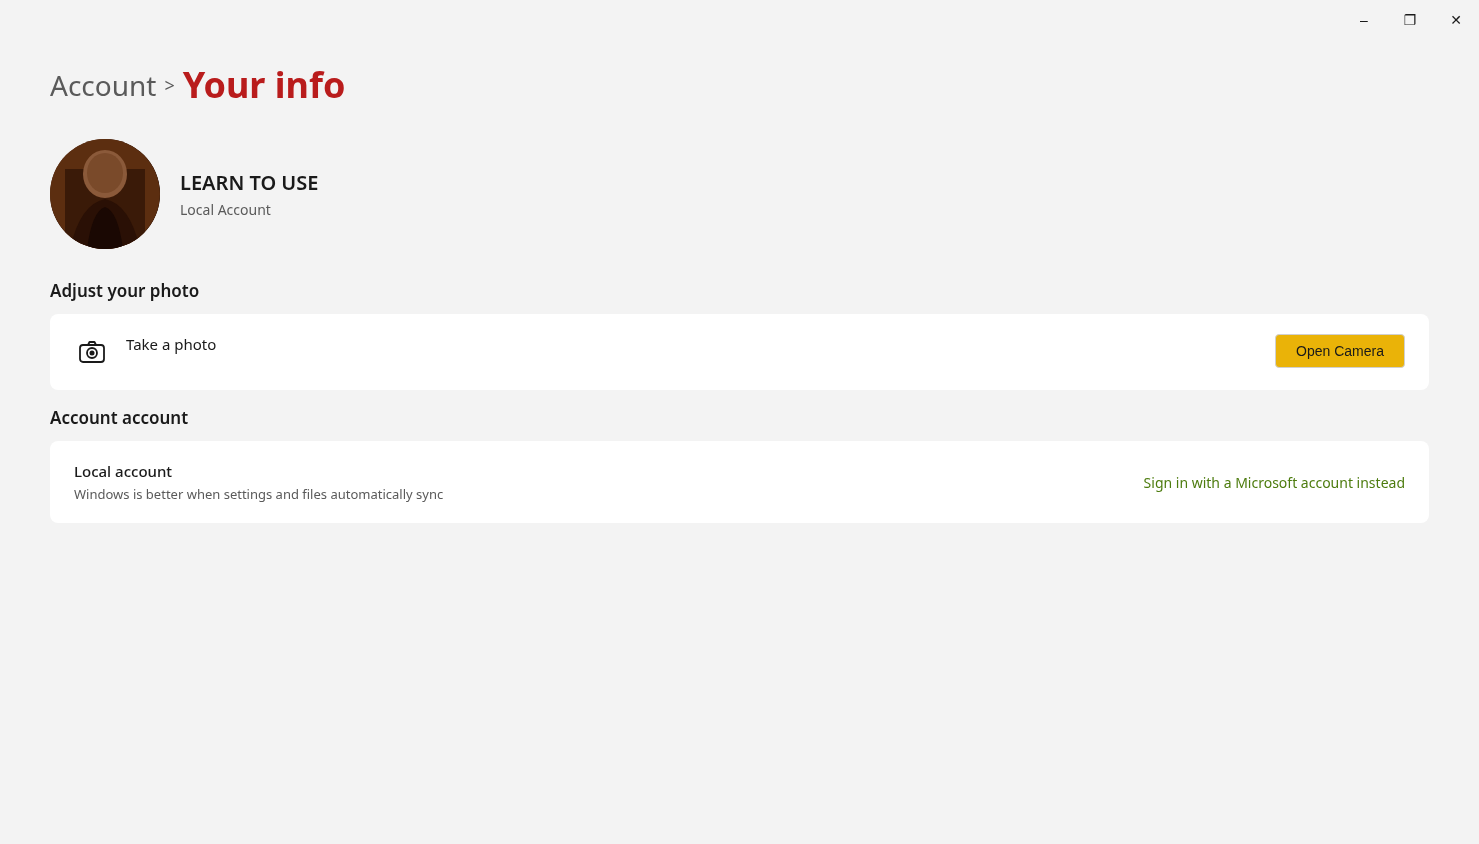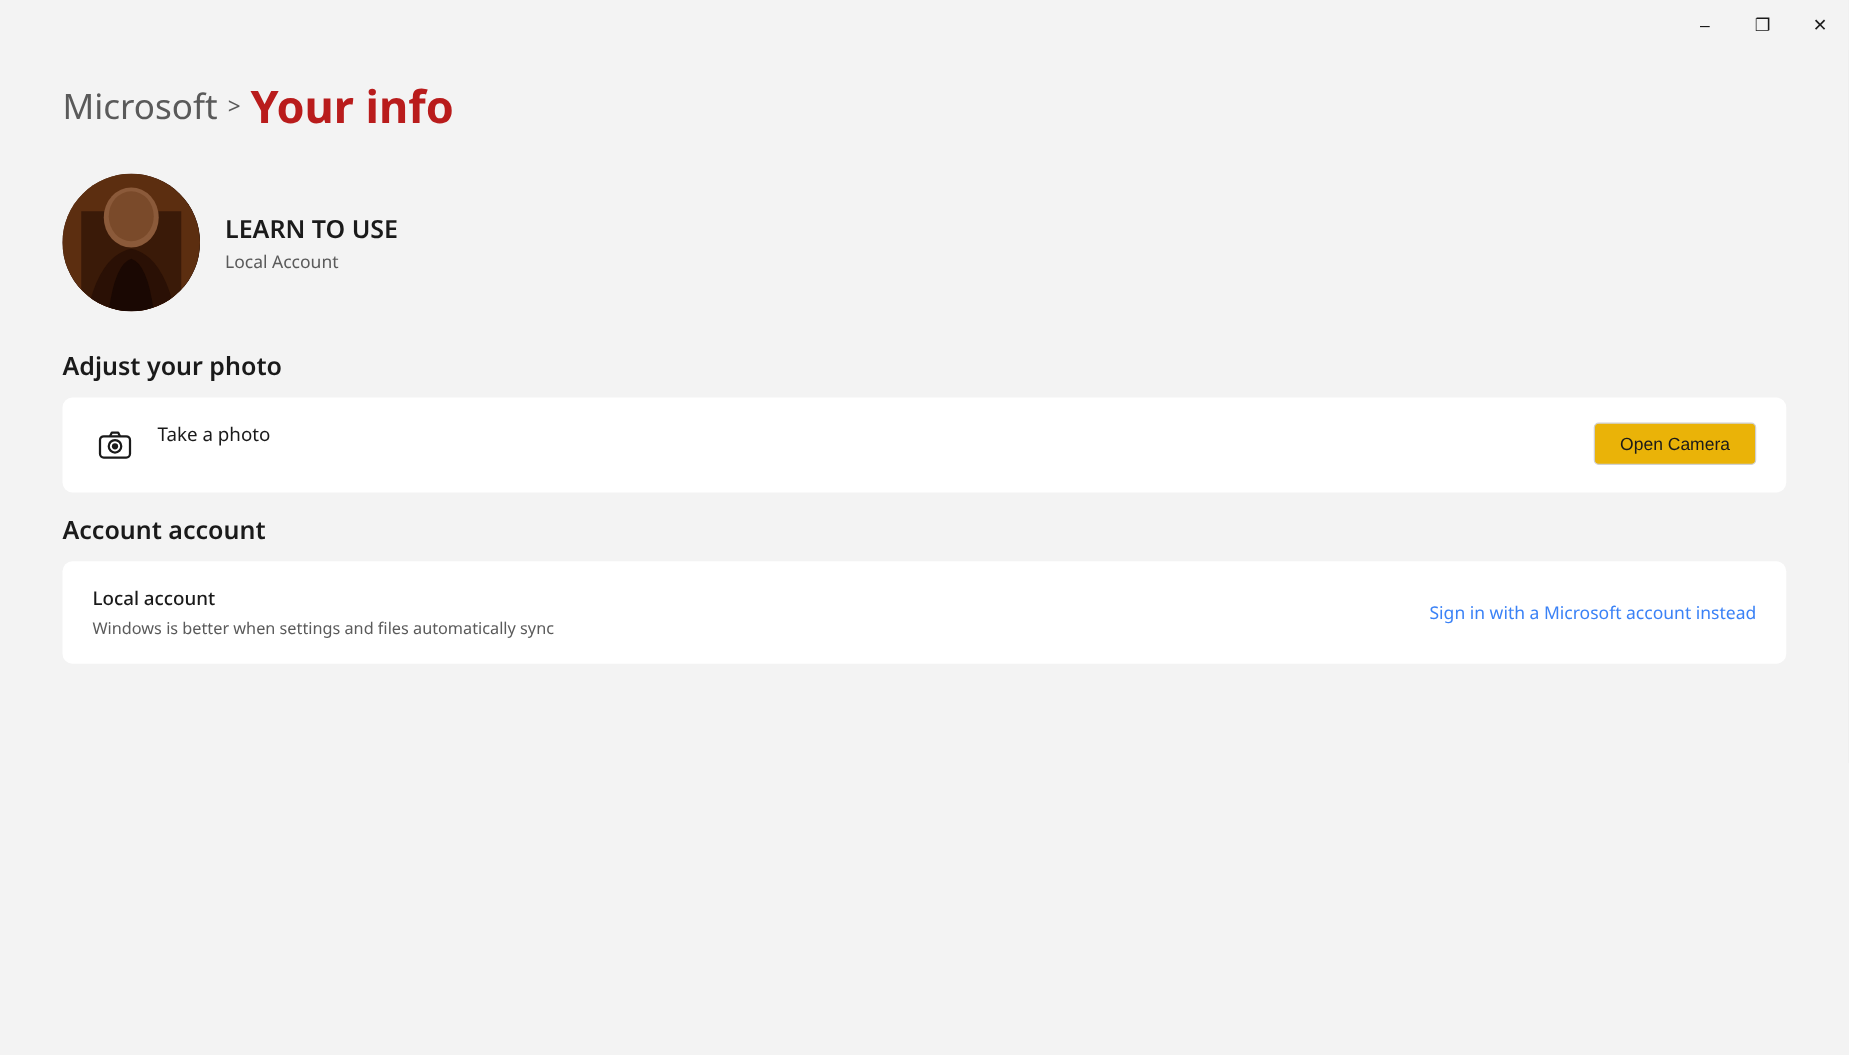--- a/index.html
+++ b/index.html
@@ -122,21 +122,21 @@
       color: #1a1a1a;
     }
 
     .user-type {
       font-size: 14px;
       color: #5a5a5a;
     }
 
     
     .section-label {
-      font-size: 20px;
+      font-size: 17px;
       font-weight: 600;
       color: #1a1a1a;
       margin-bottom: 12px;
     }
 
     
     .card {
       background: #ffffff;
       border-radius: 8px;
       margin-bottom: 16px;
@@ -206,21 +206,21 @@
       color: #1a1a1a;
     }
 
     .account-settings-subtitle {
       font-size: 13px;
       color: #5a5a5a;
     }
 
     .sign-in-link {
       font-size: 14px;
-      color: #3b82f6;
+      color: #4d7c0f;
       cursor: pointer;
       text-decoration: none;
       white-space: nowrap;
     }
 
     
     svg {
       display: block;
     }
   </style>
@@ -233,21 +233,21 @@
     <div class="titlebar-controls">
       <button class="titlebar-btn">–</button>
       <button class="titlebar-btn">❐</button>
       <button class="titlebar-btn close">✕</button>
     </div>
   </div>
 
   <div class="content">
 
     <div class="breadcrumb">
-      <span class="breadcrumb-accounts">Microsoft</span>
+      <span class="breadcrumb-accounts">Account</span>
       <span class="breadcrumb-separator">&gt;</span>
       <span class="breadcrumb-current">Your info</span>
     </div>
 
     <div class="user-profile">
       <div class="avatar">
         <div class="avatar-img">
 
           <svg width="110" height="110" viewBox="0 0 110 110" xmlns="http://www.w3.org/2000/svg">
             <defs>

